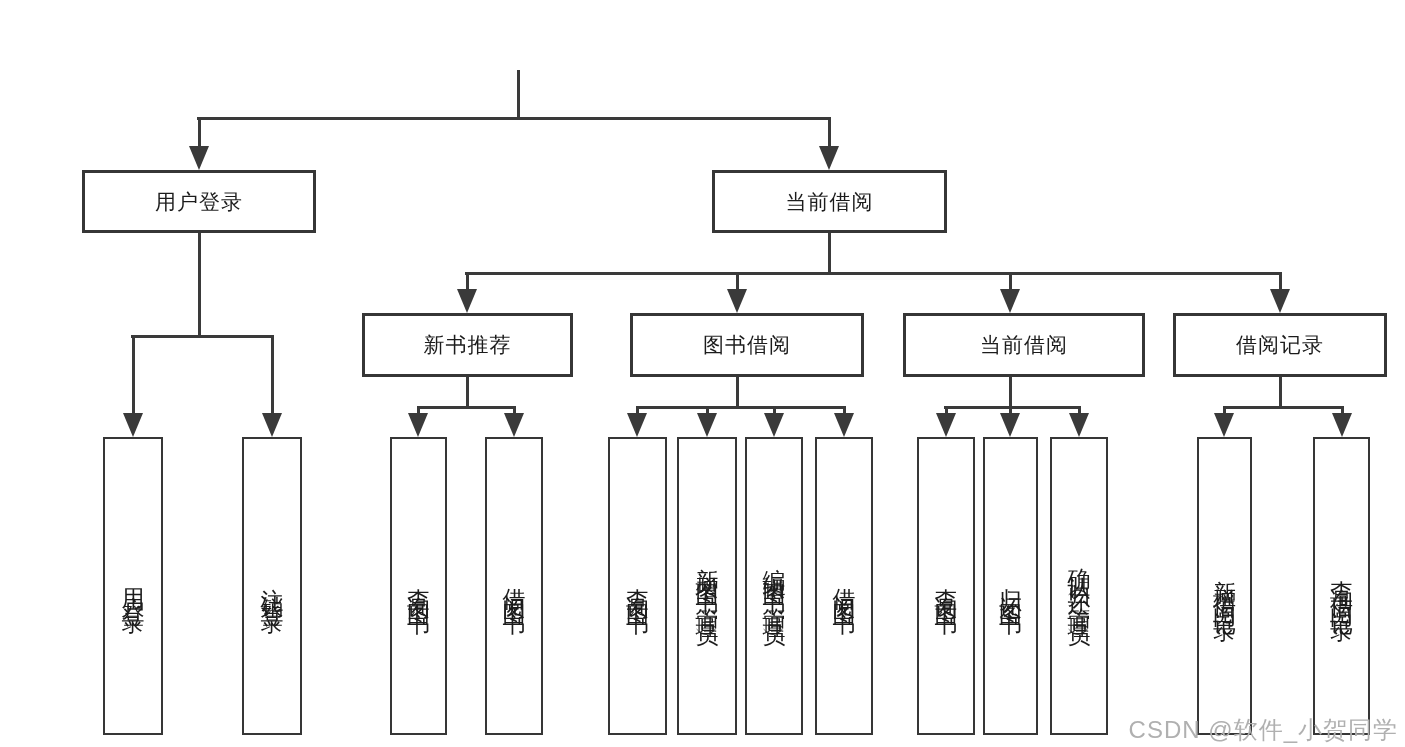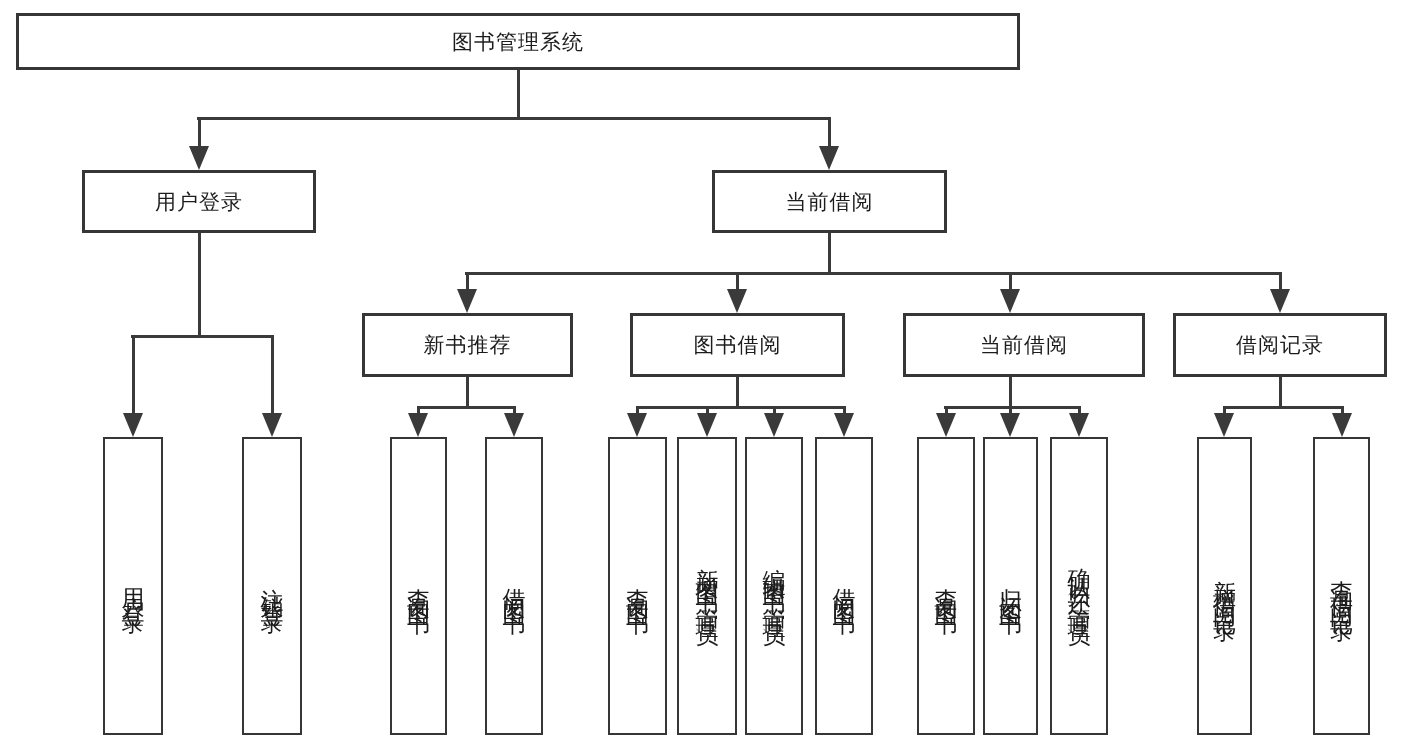--- a/index.html
+++ b/index.html
@@ -81,35 +81,32 @@
       <div class="line" style="left: 1008.5px; top: 406px; width: 3px; height: 11px;"></div>
       <div class="arrow" style="left: 1000px; top: 413px;"></div>
       <div class="line" style="left: 1077.5px; top: 406px; width: 3px; height: 11px;"></div>
       <div class="arrow" style="left: 1069px; top: 413px;"></div>
       <div class="line" style="left: 1222.5px; top: 406px; width: 3px; height: 11px;"></div>
       <div class="arrow" style="left: 1214px; top: 413px;"></div>
       <div class="line" style="left: 1340.5px; top: 406px; width: 3px; height: 11px;"></div>
       <div class="arrow" style="left: 1332px; top: 413px;"></div>
     </div>
 
-  <div class="box" style="left:16px;top:13px;width:1004px;height:57px">
-    <span class="hlabel">图书管理系统</span>
-  </div>
 
   <div class="box" style="left:82px;top:170px;width:234px;height:63px">
     <span class="hlabel">用户登录</span>
   </div>
   <div class="box" style="left:712px;top:170px;width:235px;height:63px">
     <span class="hlabel">当前借阅</span>
   </div>
 
   <div class="box" style="left:362px;top:313px;width:211px;height:64px">
     <span class="hlabel">新书推荐</span>
   </div>
-  <div class="box" style="left:630px;top:313px;width:215px;height:64px">
+  <div class="box" style="left:630px;top:313px;width:234px;height:64px">
     <span class="hlabel">图书借阅</span>
   </div>
   <div class="box" style="left:903px;top:313px;width:242px;height:64px">
     <span class="hlabel">当前借阅</span>
   </div>
   <div class="box" style="left:1173px;top:313px;width:214px;height:64px">
     <span class="hlabel">借阅记录</span>
   </div>
 
   <div class="box leaf" style="left:103px;width:60px">
@@ -149,13 +146,14 @@
     <span class="vtext">确认归还（管理员）</span>
   </div>
 
   <div class="box leaf" style="left:1197px;width:55px">
     <span class="vtext">新增借阅记录</span>
   </div>
   <div class="box leaf" style="left:1313px;width:57px">
     <span class="vtext">查询借阅记录</span>
   </div>
 
+  <div class="watermark">CSDN @软件_小贺同学</div>
 </div>
 
 </body></html>

